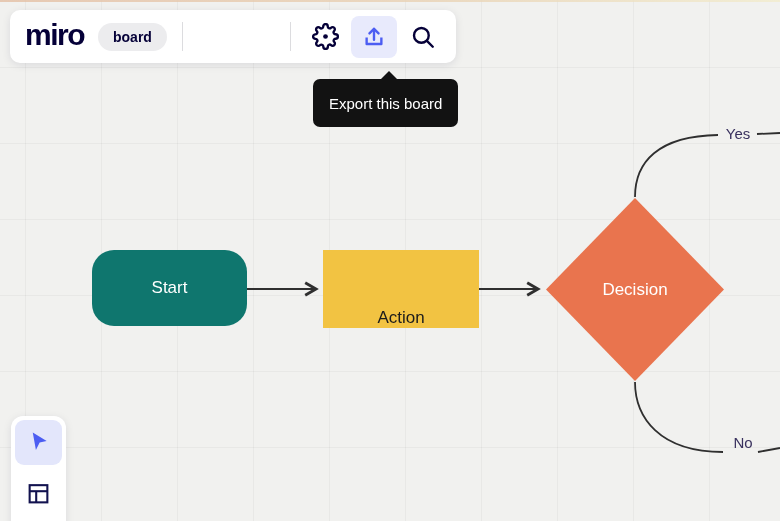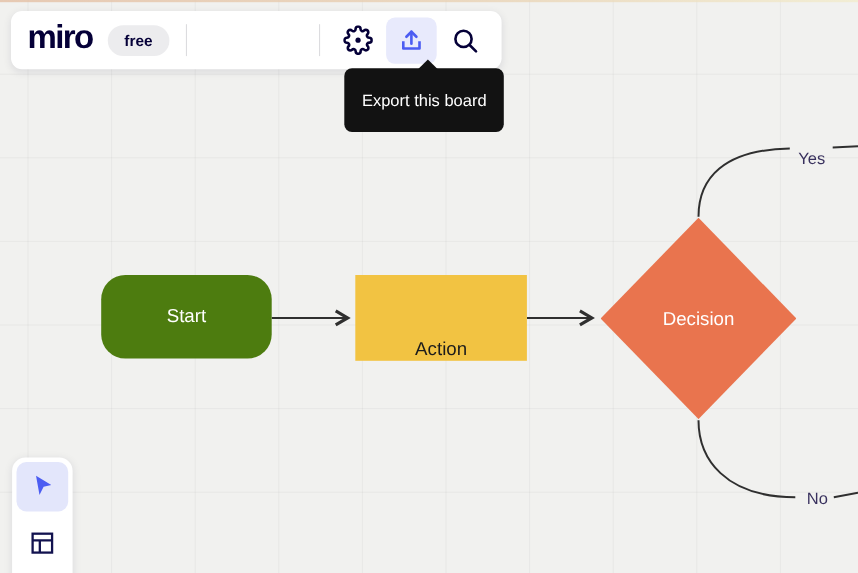--- a/index.html
+++ b/index.html
@@ -43,46 +43,46 @@
   .board-title { font-size:17px; font-weight:700; color:#111033; padding:0 3px; }
   .icon-btn {
     width:38px; height:40px; display:flex; align-items:center; justify-content:center;
     border:none; background:transparent; border-radius:8px; cursor:pointer; padding:0;
   }
   .icon-btn.highlight { width:46px; height:42px; background:#e8eafc; margin:0 7px; }
   .icon-btn svg { display:block; }
 
   
   .tooltip {
-    position:absolute; left:313px; top:62px; height:58px; z-index:6;
+    position:absolute; left:313px; top:79px; height:48px; z-index:6;
     background:#121212; color:#ffffff; border-radius:7px;
     display:flex; align-items:center; padding:0 16px;
     font-size:15px; white-space:nowrap;text-align:right;
   }
   .tooltip::before {
     content:""; position:absolute; top:-8px; left:67px;
     border:9px solid transparent; border-bottom:9px solid #121212; border-top:none;
   }
 
   
   .node { position:absolute; display:flex; align-items:center; justify-content:center;
           font-size:17px; z-index:2; }
   .node-start { left:92px; top:250px; width:155px; height:76px;
-                background:#4d7c0f; color:#ffffff; border-radius:22px; }
+                background:#0f766e; color:#ffffff; border-radius:22px; }
   .node-action { left:323px; top:250px; width:156px; height:78px;
                  background:#f2c342; color:#1c1c1c;align-items:flex-end; }
   .node-decision { left:546px; top:198px; width:178px; height:183px;
                    background:#e9744e; color:#ffffff;
                    clip-path:polygon(50% 0, 100% 50%, 50% 100%, 0 50%); }
 
   .edges { position:absolute; left:0; top:0; width:780px; height:521px;
            z-index:1; pointer-events:none; }
 
   .edge-label { position:absolute; z-index:2; width:34px; text-align:center;
-                font-size:15px; color:#39315e;margin-top:11px; }
+                font-size:15px; color:#39315e; }
   .edge-label.yes { left:721px; top:125px; }
   .edge-label.no  { left:726px; top:434px; }
 
   
   .tools-panel {
     position:absolute; left:11px; top:416px; width:55px; height:120px;
     background:#ffffff; border-radius:12px;
     box-shadow:0 2px 8px rgba(20,20,60,0.10);
     display:flex; flex-direction:column; align-items:center;
     padding-top:4px; gap:7px; z-index:5;
@@ -127,21 +127,21 @@
   <div class="node node-decision">
     <span>Decision</span>
   </div>
 
   <span class="edge-label yes">Yes</span>
   <span class="edge-label no">No</span>
 </div>
 
 <header class="header">
   <span class="logo">miro</span>
-  <span class="plan-badge">free</span>
+  <span class="plan-badge">board</span>
   <span class="v-divider"></span>
   <span class="v-divider" style="margin-left:auto;"></span>
 
   <button class="icon-btn">
     <span>
       <svg width="27" height="27" viewBox="0 0 24 24" fill="none" stroke="#050038" stroke-width="2.1" stroke-linejoin="round">
         <circle cx="12" cy="12" r="2.1" fill="#050038" stroke="none"></circle>
         <path d="M19.4 15a1.65 1.65 0 0 0 .33 1.82l.06.06a2 2 0 0 1 0 2.83 2 2 0 0 1-2.83 0l-.06-.06a1.65 1.65 0 0 0-1.82-.33 1.65 1.65 0 0 0-1 1.51V21a2 2 0 0 1-2 2 2 2 0 0 1-2-2v-.09A1.65 1.65 0 0 0 9 19.4a1.65 1.65 0 0 0-1.82.33l-.06.06a2 2 0 0 1-2.83 0 2 2 0 0 1 0-2.83l.06-.06a1.65 1.65 0 0 0 .33-1.82 1.65 1.65 0 0 0-1.51-1H3a2 2 0 0 1-2-2 2 2 0 0 1 2-2h.09A1.65 1.65 0 0 0 4.6 9a1.65 1.65 0 0 0-.33-1.82l-.06-.06a2 2 0 0 1 0-2.83 2 2 0 0 1 2.83 0l.06.06a1.65 1.65 0 0 0 1.82.33H9a1.65 1.65 0 0 0 1-1.51V3a2 2 0 0 1 2-2 2 2 0 0 1 2 2v.09a1.65 1.65 0 0 0 1 1.51 1.65 1.65 0 0 0 1.82-.33l.06-.06a2 2 0 0 1 2.83 0 2 2 0 0 1 0 2.83l-.06.06a1.65 1.65 0 0 0-.33 1.82V9a1.65 1.65 0 0 0 1.51 1H21a2 2 0 0 1 2 2 2 2 0 0 1-2 2h-.09a1.65 1.65 0 0 0-1.51 1z"></path>
       </svg>
     </span>

